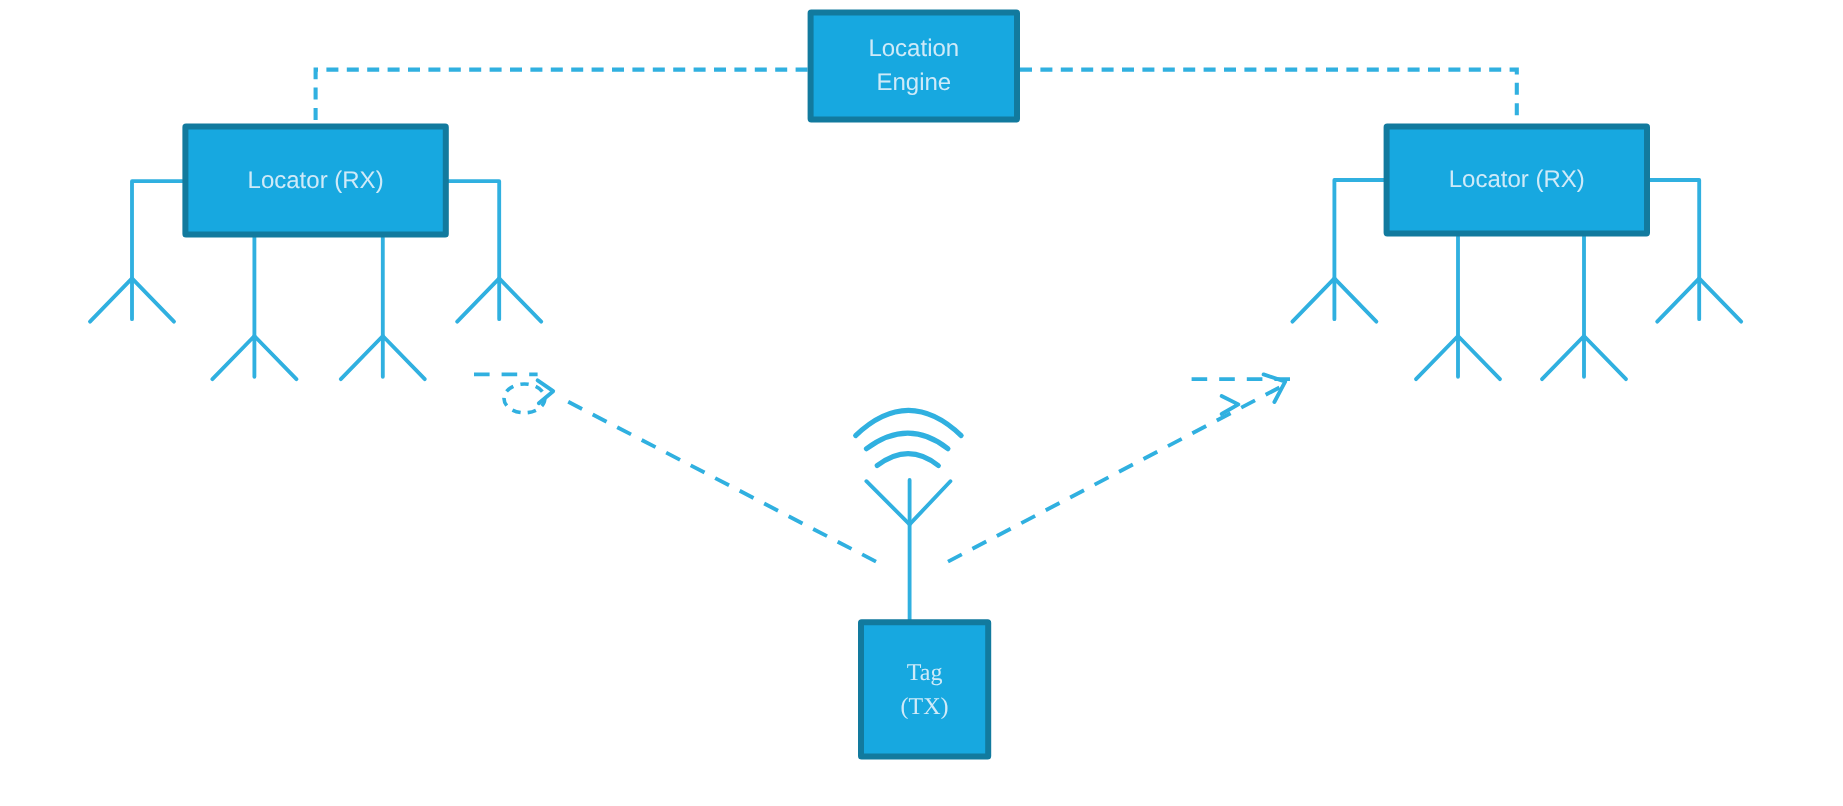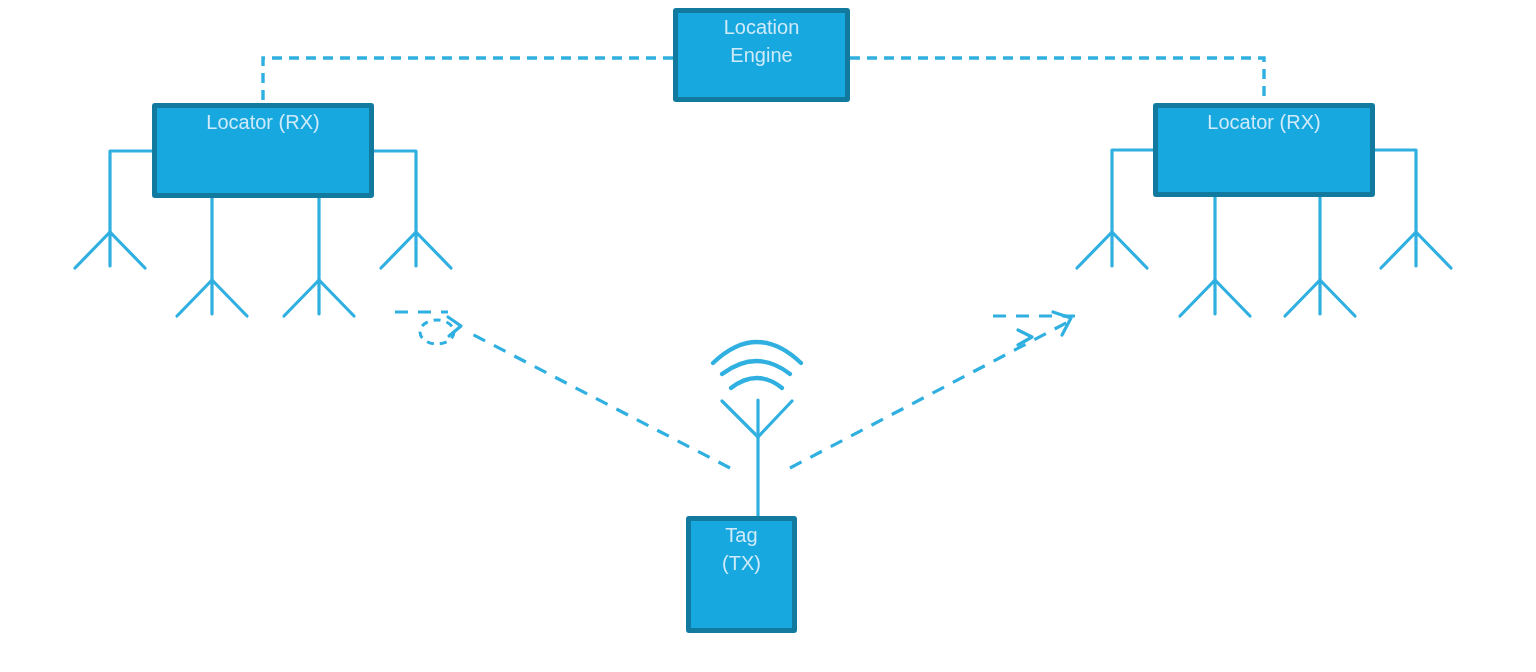--- a/index.html
+++ b/index.html
@@ -59,31 +59,31 @@
     stroke-linecap: round;
   }
   .node {
     position: absolute;
     box-sizing: border-box;
     background: var(--node-fill, #17a8e0);
     border: 5px solid var(--node-border, #127a9e);
     border-radius: 3px;
     color: var(--text, #cfeaf8);
     display: flex;
-    align-items: flex-start;
+    align-items: center;
     justify-content: center;
     text-align: center;
     font-size: 20px;
     line-height: 1.4;
     white-space: pre-line;
   }
   .node-engine  { left: 673px;  top: 8px;   width: 177px; height: 94px; }
   .node-loc-l   { left: 152px;  top: 103px; width: 222px; height: 95px; }
   .node-loc-r   { left: 1153px; top: 103px; width: 222px; height: 94px; }
-  .node-tag     { left: 686px;  top: 516px; width: 111px; height: 117px; }
+  .node-tag     { left: 715px;  top: 516px; width: 111px; height: 117px; font-family: Liberation Serif, serif; }
 </style>
 </head>
 <body>
 
 <div class="stage">
 
   <svg class="wires" viewBox="0 0 1536 672" aria-hidden="true">
     <defs>
 
       <path id="ant-down" d="M -35 36 L 0 0 L 35 36 M 0 0 L 0 34"></path>

